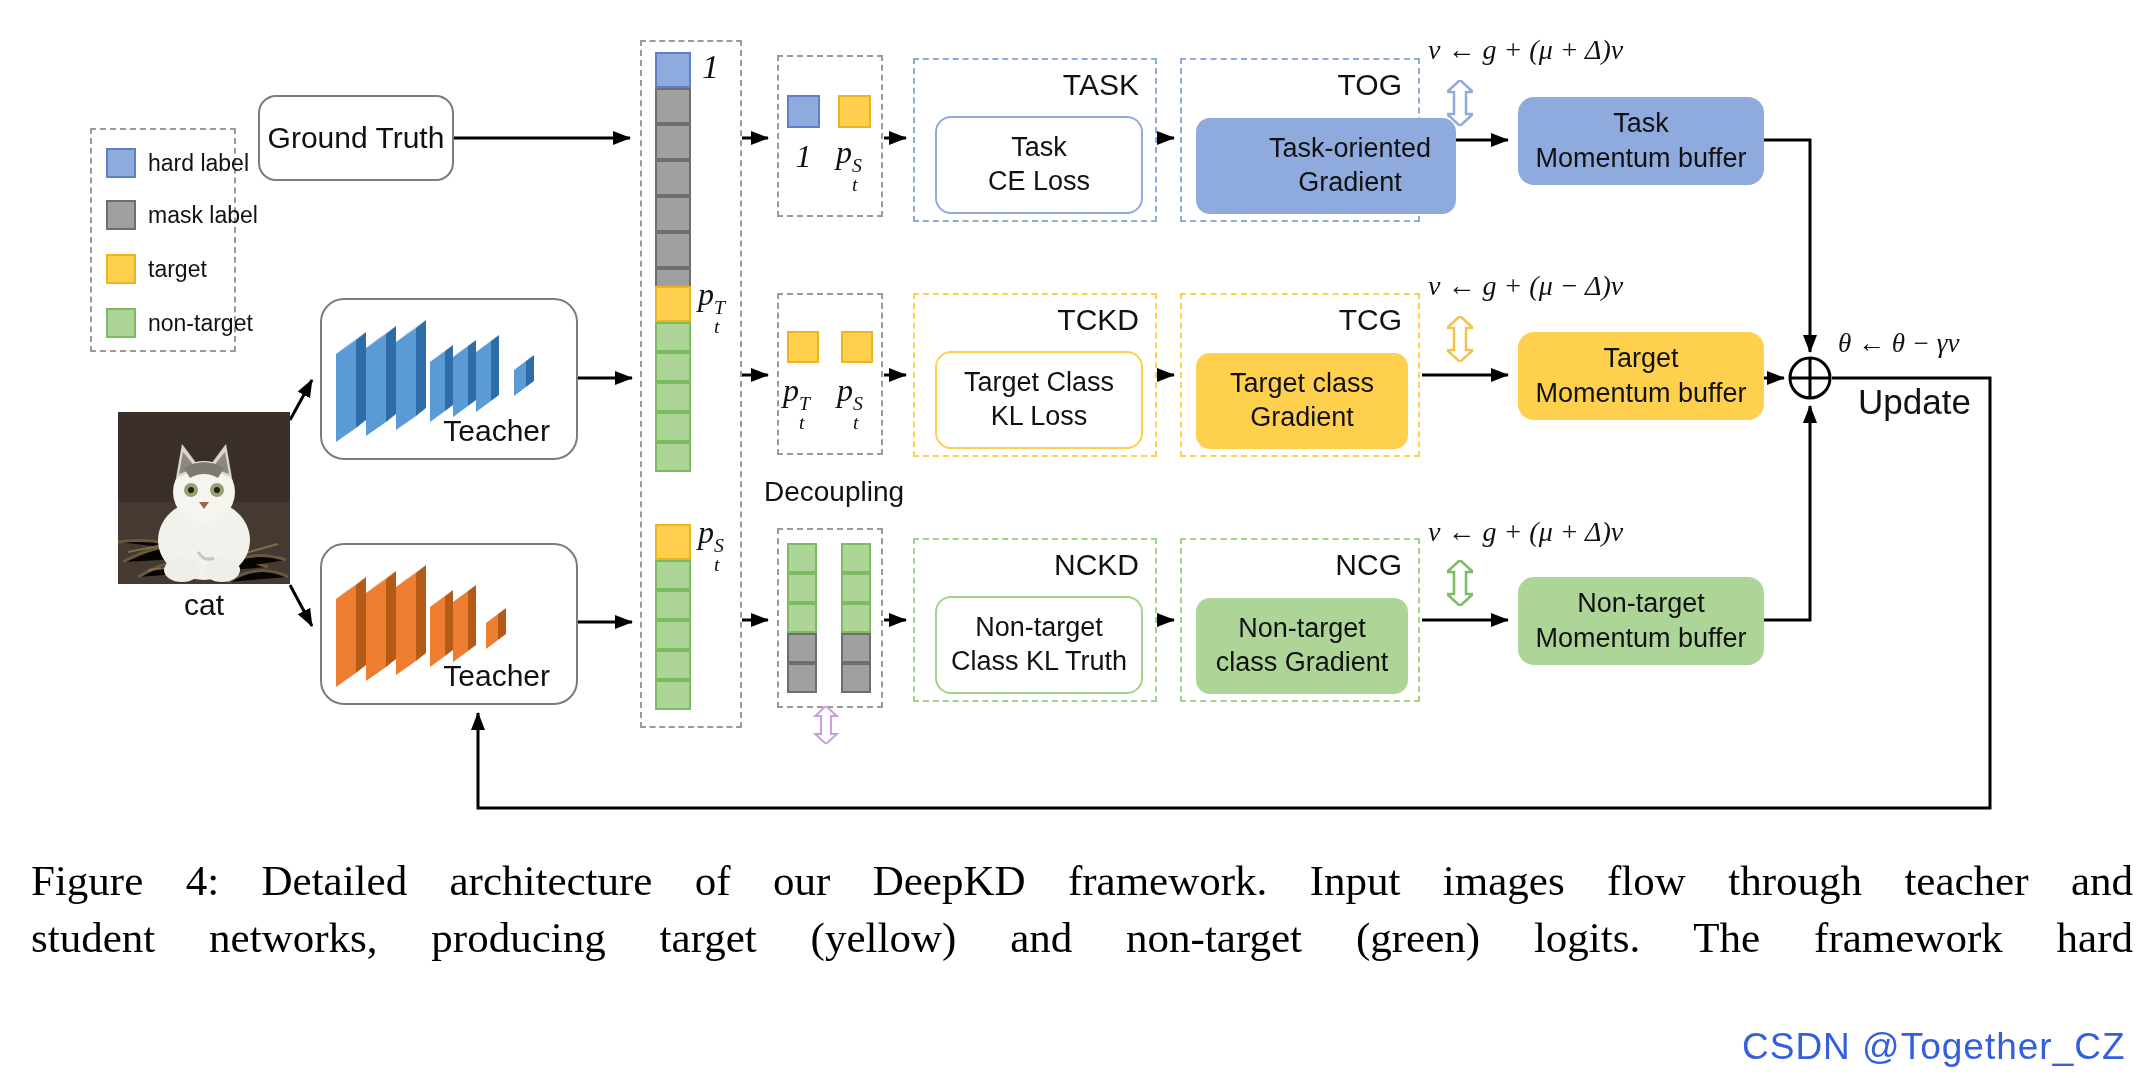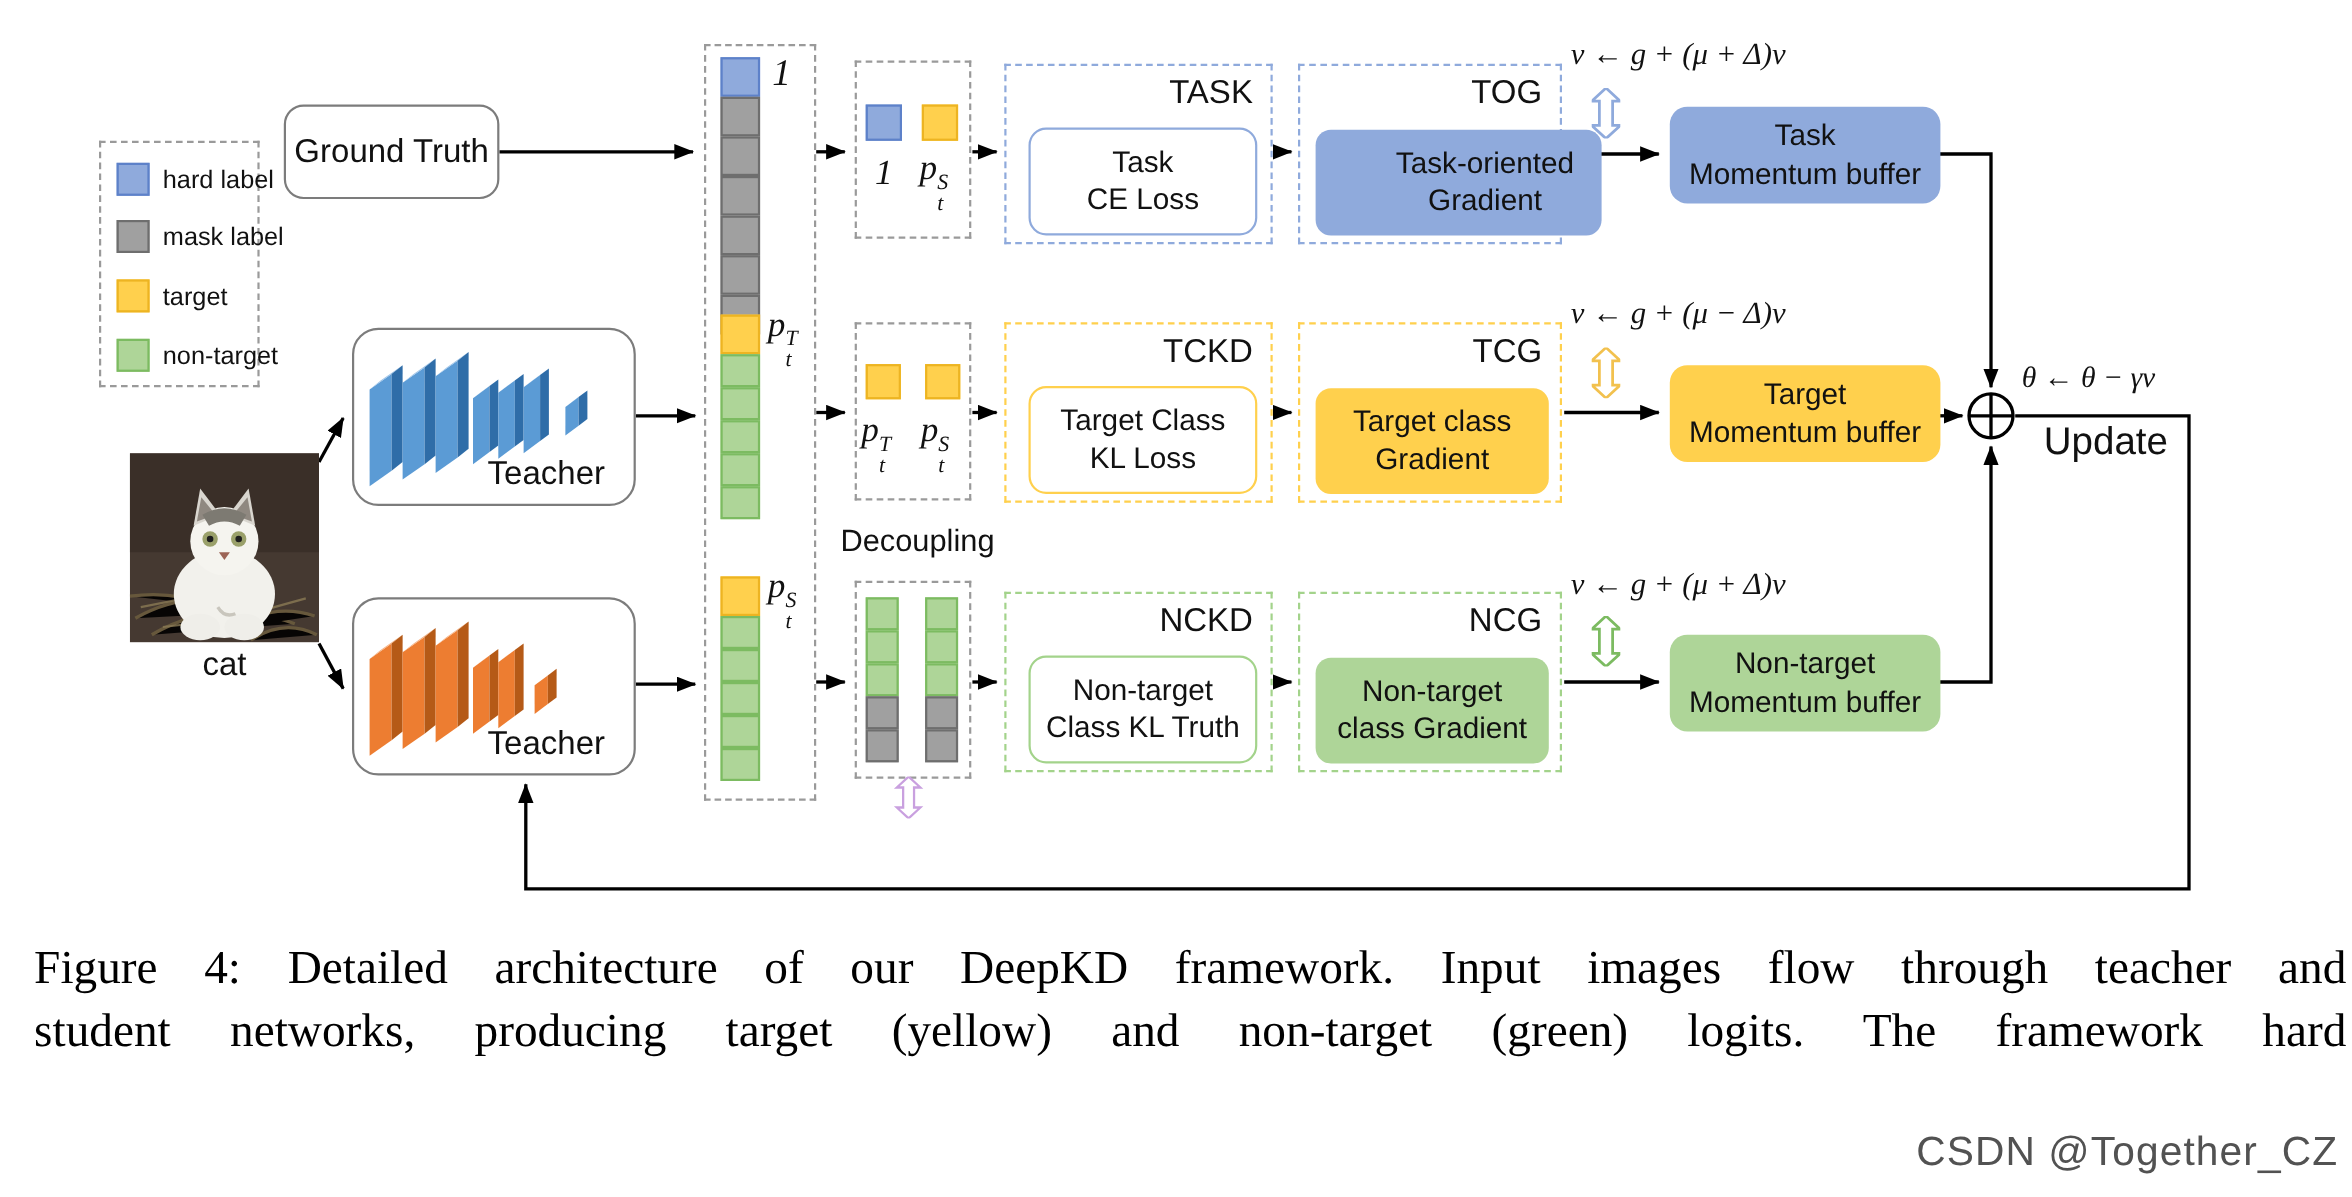--- a/index.html
+++ b/index.html
@@ -32,21 +32,21 @@
   .gradbox{position:absolute;left:14px;top:58px;width:212px;height:96px;border-radius:14px;
            display:flex;flex-direction:column;align-items:center;justify-content:center;font-size:27px;line-height:1.25;text-align:center;}
   .buffer{position:absolute;width:246px;height:88px;border-radius:16px;display:flex;flex-direction:column;
           align-items:center;justify-content:center;font-size:27px;line-height:1.3;text-align:center;}
   .formula{position:absolute;font-family:"Liberation Serif",serif;font-style:italic;font-size:28px;white-space:nowrap;}
   .netlabel{position:absolute;font-size:30px;}
   #caption{position:absolute;left:31px;top:852px;width:2102px;font-family:"Liberation Serif",serif;
            font-size:43px;line-height:57px;color:#000;}
   .capline{text-align:justify;text-align-last:justify;}
   .capline.last{text-align-last:left;}
-  #watermark{position:absolute;left:1742px;top:1026px;font-size:37px;color:#404040;letter-spacing:1px;opacity:0.9;}
+  #watermark{position:absolute;left:1742px;top:1026px;font-size:37px;color:#1d4ed8;letter-spacing:1px;opacity:0.9;}
   .dbl{position:absolute;}
   .legend-item{position:absolute;left:14px;height:30px;display:flex;align-items:center;}
   .legend-sw{width:30px;height:30px;box-sizing:border-box;margin-right:12px;flex:0 0 auto;}
   .legend-tx{font-size:23px;white-space:nowrap;}
 </style>
 </head>
 <body>
 
 <div id="diagram">
 

